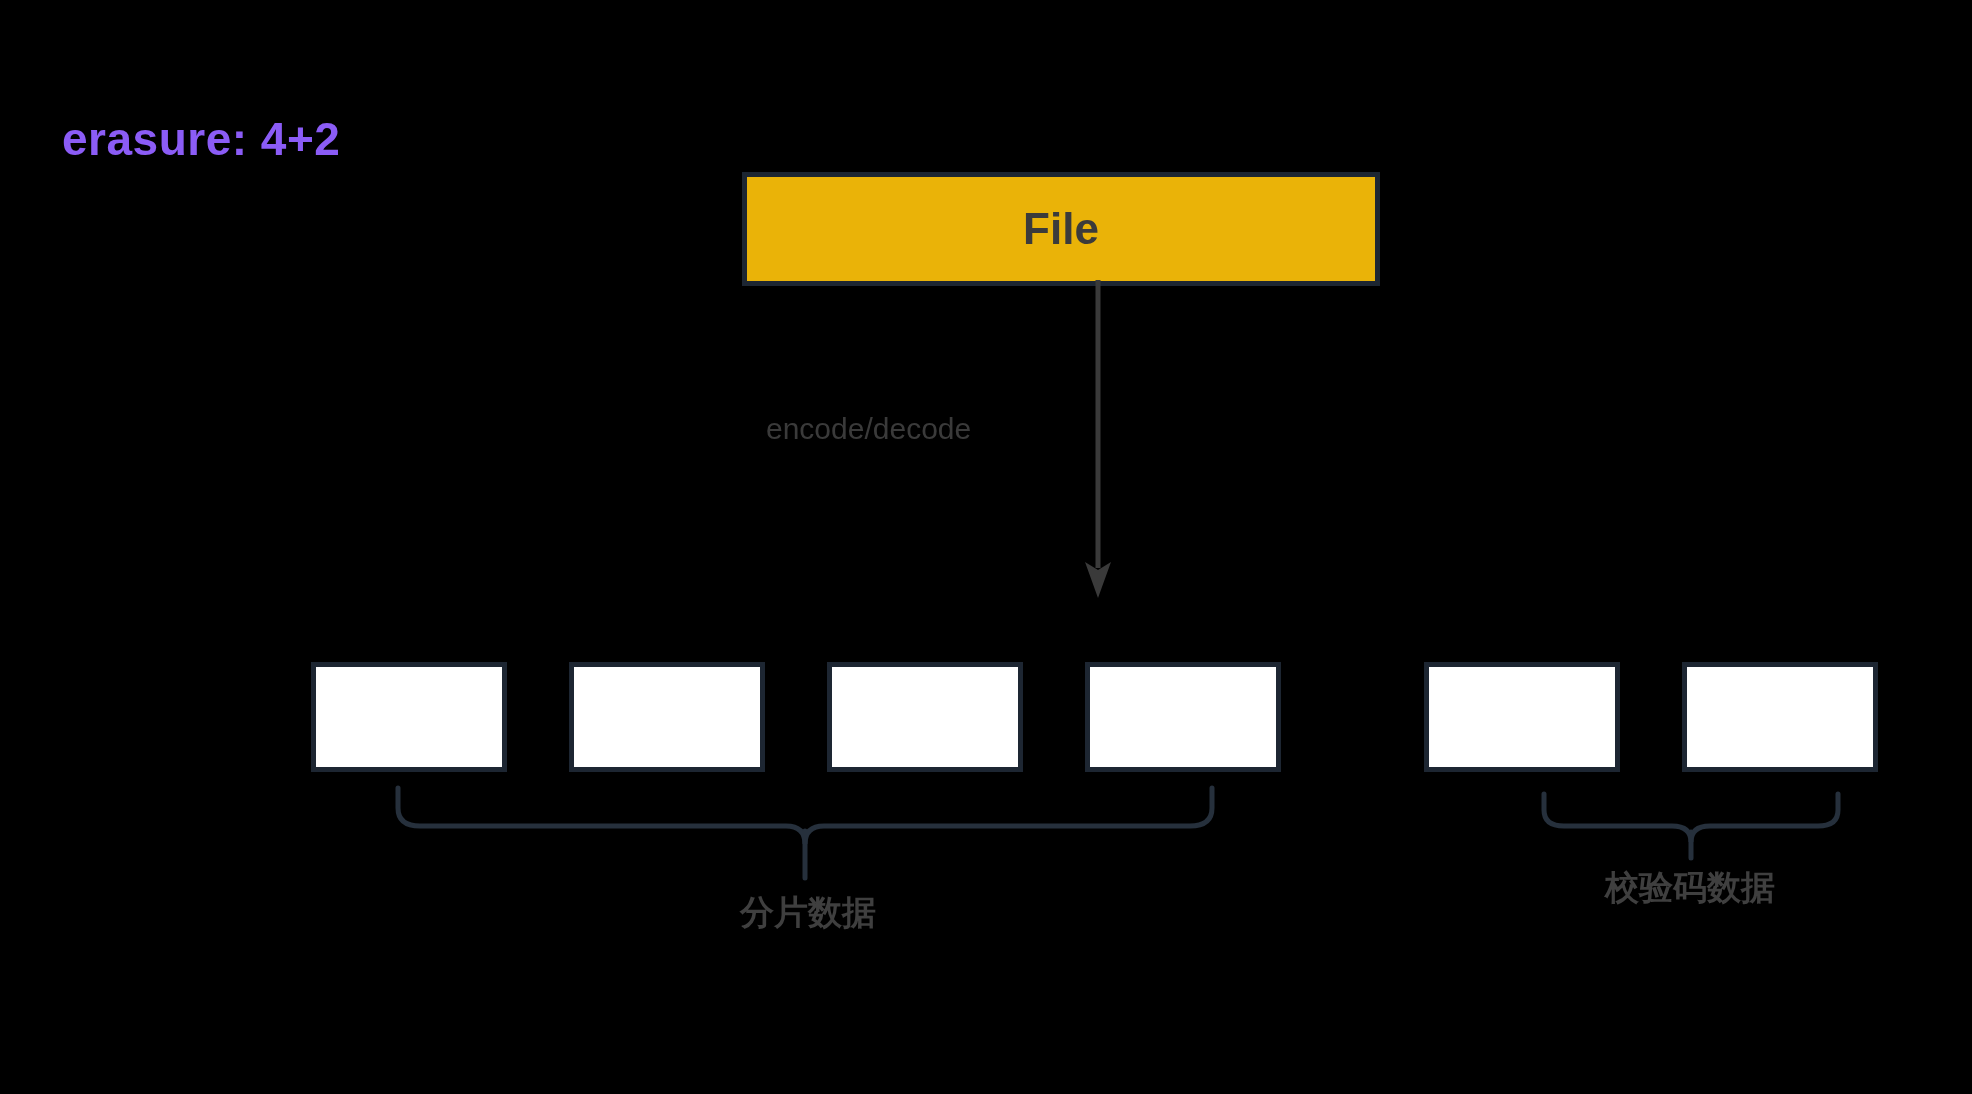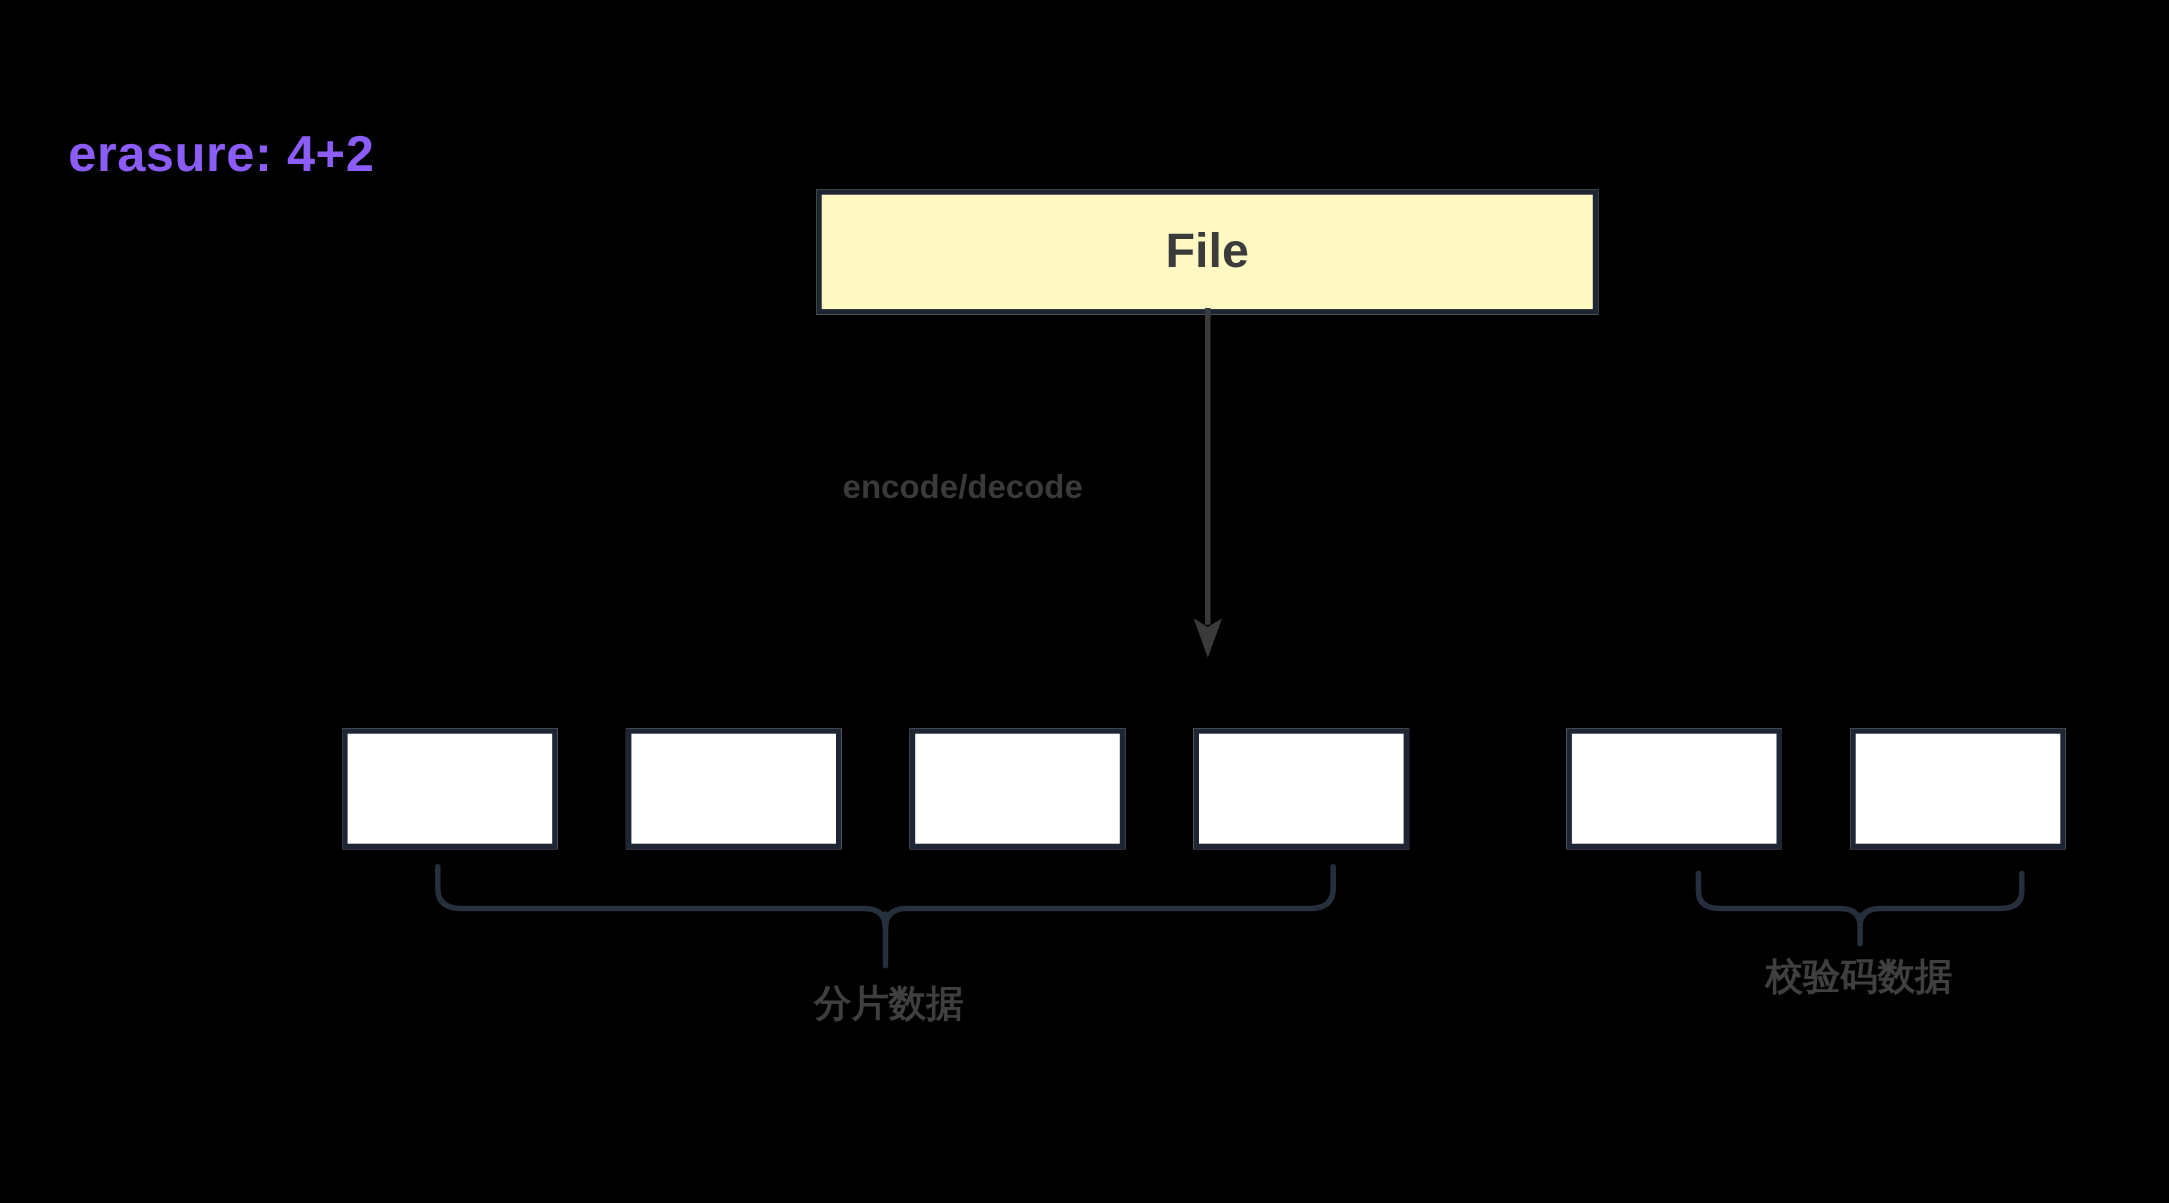--- a/index.html
+++ b/index.html
@@ -26,23 +26,23 @@
     color: #8b5cf6;
     letter-spacing: 0.5px;
     white-space: nowrap;
   }
 
   
   .file-box {
     position: absolute;
     left: 742px;
     top: 172px;
-    width: 711px;
+    width: 638px;
     height: 114px;
-    background: #fef9c3;
+    background: #eab308;
     border: 5px solid #1d2632;
     box-sizing: border-box;
     display: flex;
     align-items: center;
     justify-content: center;
   }
   .file-box-label {
     font-size: 44px;
     font-weight: bold;
     color: #3b3b3b;
@@ -53,23 +53,23 @@
   .arrow-svg {
     position: absolute;
     left: 1060px;
     top: 280px;
     width: 80px;
     height: 330px;
   }
   .edge-label {
     position: absolute;
     left: 766px;
-    top: 427px;
+    top: 412px;
     font-size: 30px;
-    font-weight: bold;
+    font-weight: normal;
     color: #3a3a3a;
     white-space: nowrap;
   }
 
   
   .shard {
     position: absolute;
     top: 662px;
     width: 196px;
     height: 110px;

